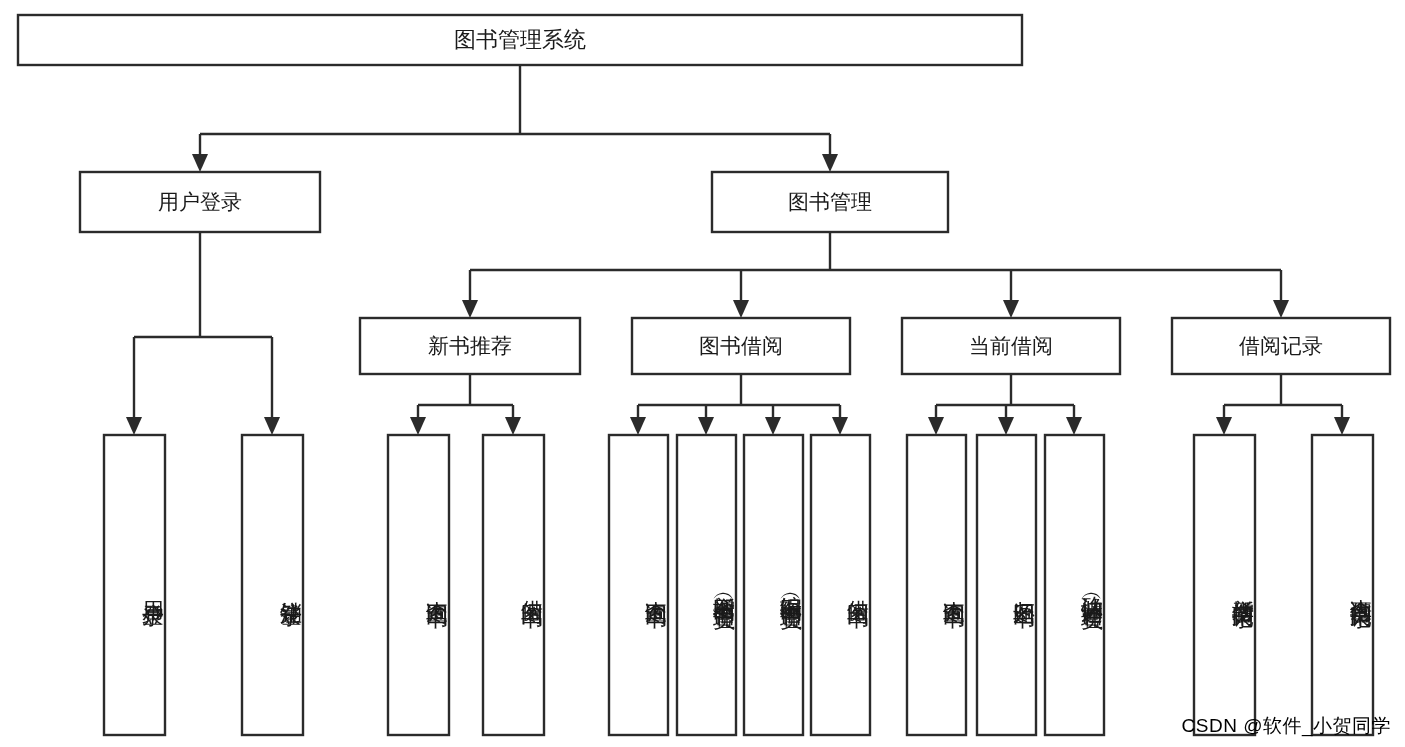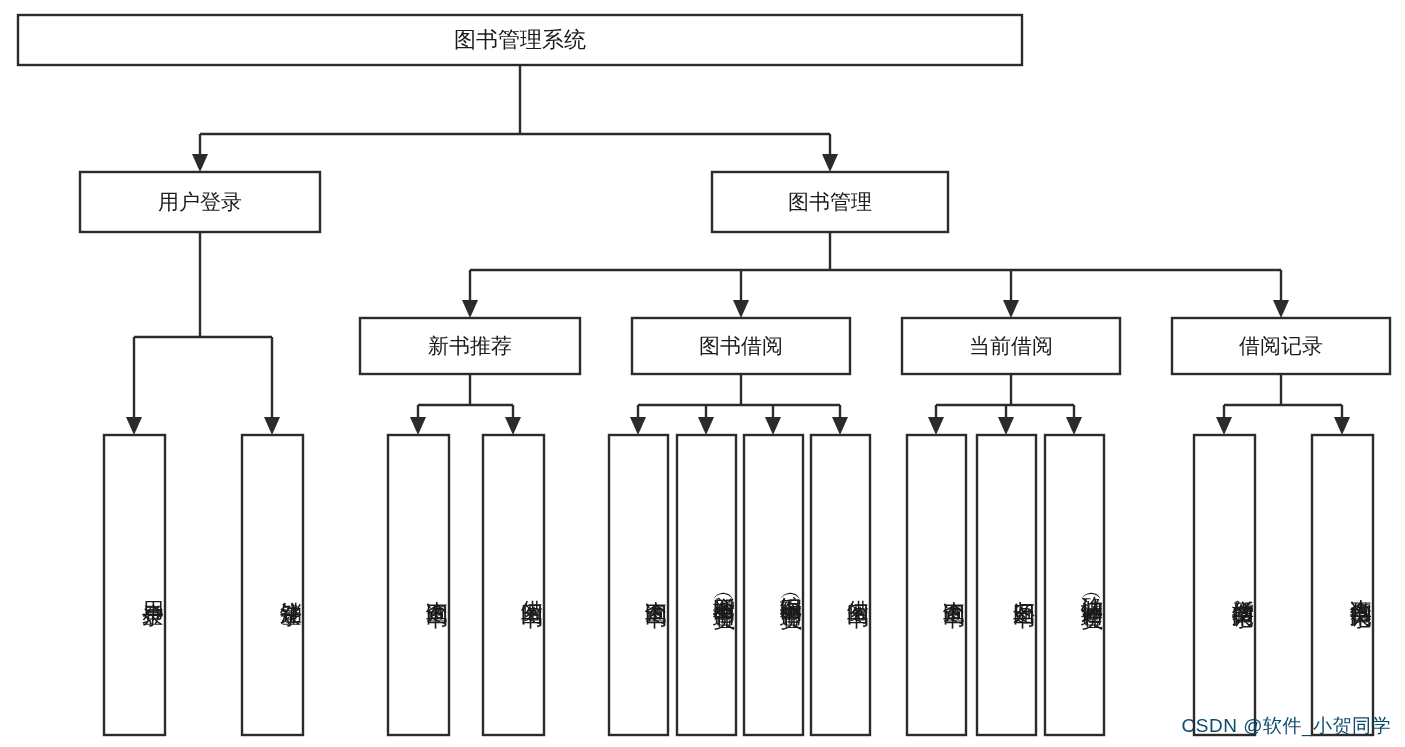--- a/index.html
+++ b/index.html
@@ -66,21 +66,21 @@
     justify-content: center;
     white-space: nowrap;
     pointer-events: none;
   }
   .watermark {
     position: absolute;
     right: 14px;
     bottom: 8px;
     font-family: "Liberation Sans", "DejaVu Sans", sans-serif;
     font-size: 19px;
-    color: #0c4a6e;
+    color: #000000;
     white-space: nowrap;
     letter-spacing: 0.5px;
   }
 </style>
 </head>
 <body>
 
 <div id="diagram-root">
 
   <svg id="flow-svg" viewBox="0 0 1405 747">

